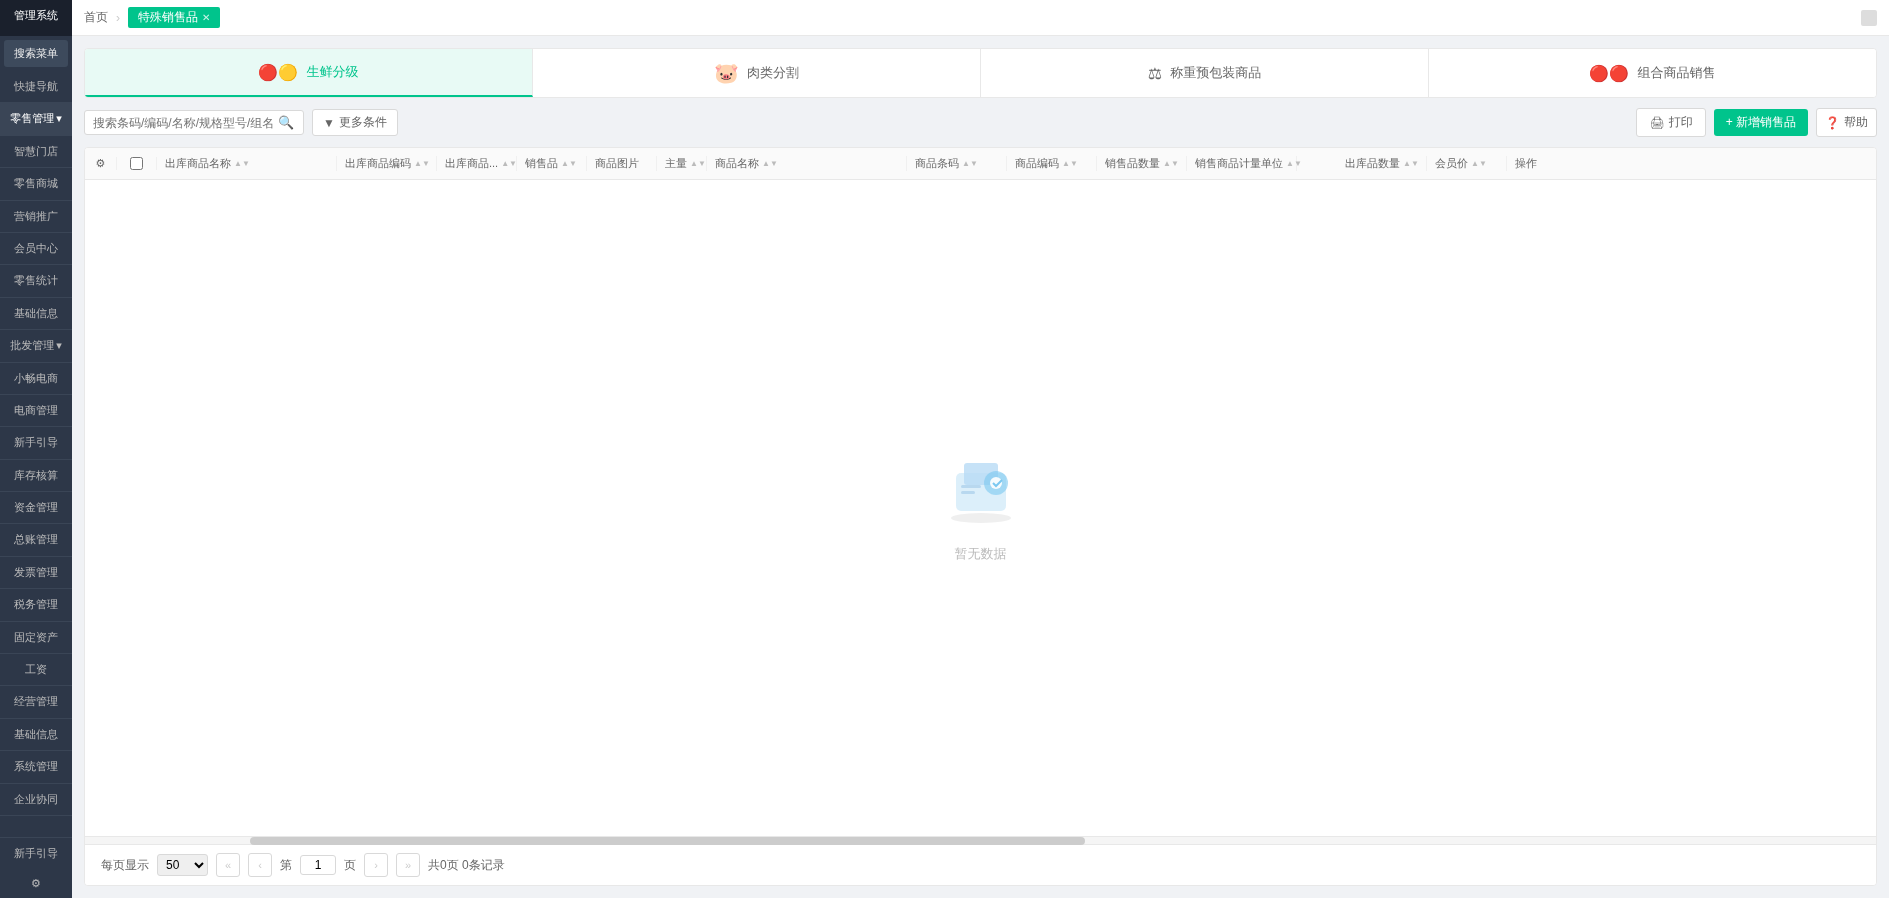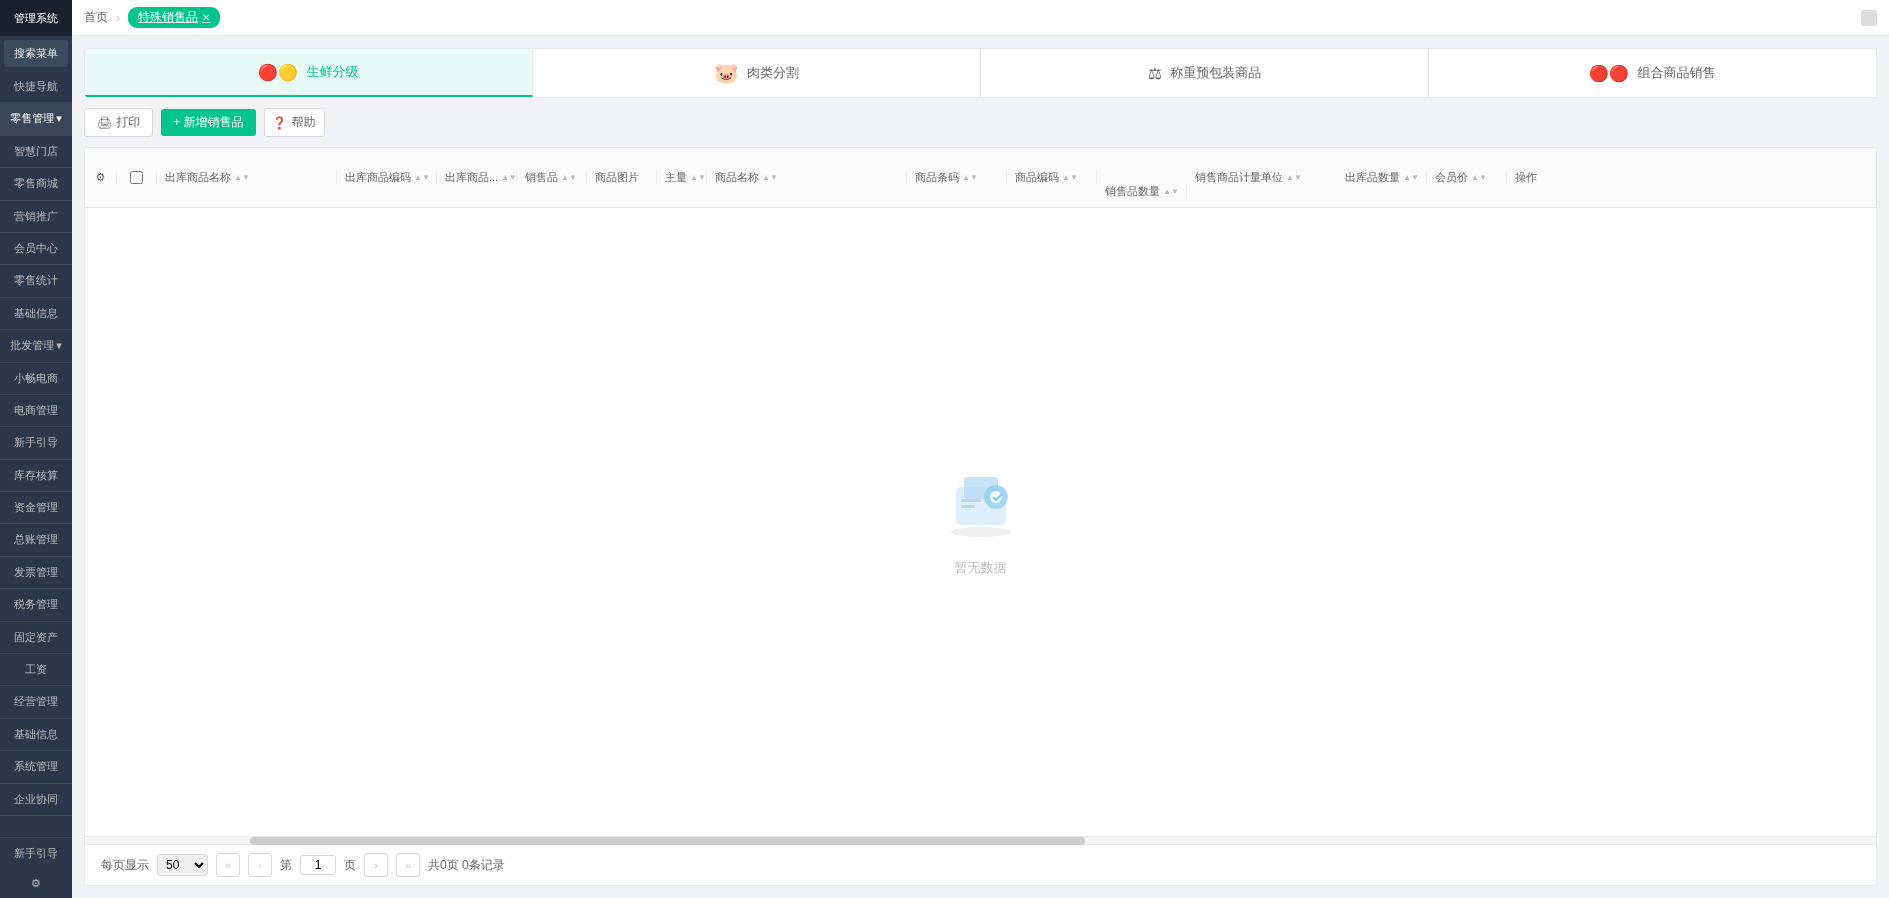--- a/index.html
+++ b/index.html
@@ -10,27 +10,27 @@
       width: 72px;
       background: #2d3748;
       color: #ccc;
       display: flex;
       flex-direction: column;
       height: 100%;
       flex-shrink: 0;
     }
     .sidebar-logo {
       background: #1a202c;
-      padding: 1px 4px;
+      padding: 8px 4px;
       text-align: center;
       font-size: 11px;
       color: #fff;
       min-height: 36px;
       display: flex;
-      align-items: center;
+      align-items: flex-start;
       justify-content: center;
     }
     .sidebar-search-btn {
       background: #3d4a5c;
       margin: 4px;
       padding: 6px 4px;
       border-radius: 3px;
       text-align: center;
       cursor: pointer;
       font-size: 11px;
@@ -81,27 +81,26 @@
     }
     .topbar-home {
       color: #666;
       font-size: 12px;
       cursor: pointer;
     }
     .topbar-tag {
       background: #00c48c;
       color: #fff;
       padding: 2px 10px;
-      border-radius: 9px;
+      border-radius: 2px;
       font-size: 12px;
       display: flex;
       align-items: center;
       gap: 4px;
       cursor: pointer;
-      text-decoration: underline;
     }
     .topbar-tag .close-x {
       font-size: 10px;
       opacity: 0.8;
     }
     .topbar-right {
       margin-left: auto;
       display: flex;
       align-items: center;
       gap: 8px;
@@ -278,21 +277,21 @@
     .col-setting { width: 32px; justify-content: center; }
     .col-name { width: 180px; }
     .col-code { width: 100px; }
     .col-spec { width: 80px; }
     .col-sale { width: 70px; }
     .col-img { width: 70px; }
     .col-main { width: 50px; justify-content: space-between; }
     .col-goodsname { width: 200px; }
     .col-barcode { width: 100px; }
     .col-goodscode { width: 90px; }
-    .col-qty { width: 90px; margin-top: 28px; }
+    .col-qty { width: 90px; }
     .col-unit { width: 110px; }
     .col-outqty { width: 90px; margin-left: 40px; }
     .col-price { width: 80px; }
     .col-op { width: 60px; }
 
     
     .empty-state {
       flex: 1;
       display: flex;
       flex-direction: column;
@@ -484,20 +483,30 @@
         <span style="font-size:16px;">⚖</span>
         <span>称重预包装商品</span>
       </div>
       <div class="tab-item">
         <span style="font-size:16px;">🔴🔴</span>
         <span>组合商品销售</span>
       </div>
     </div>
 
     <div class="toolbar">
+      <div class="toolbar-left">
+        <div class="search-box">
+          <input type="text" placeholder="搜索条码/编码/名称/规格型号/组名" style="">
+          <span style="color:#ccc; font-size:13px;">🔍</span>
+        </div>
+        <div class="filter-btn">
+          <span>▼</span>
+          <span>更多条件</span>
+        </div>
+      </div>
       <div class="toolbar-right">
         <div class="print-btn">
           <span>🖨</span>
           <span>打印</span>
         </div>
         <button class="add-btn">
           <span>+ 新增销售品</span>
         </button>
         <div class="help-btn">
           <span>❓</span>

